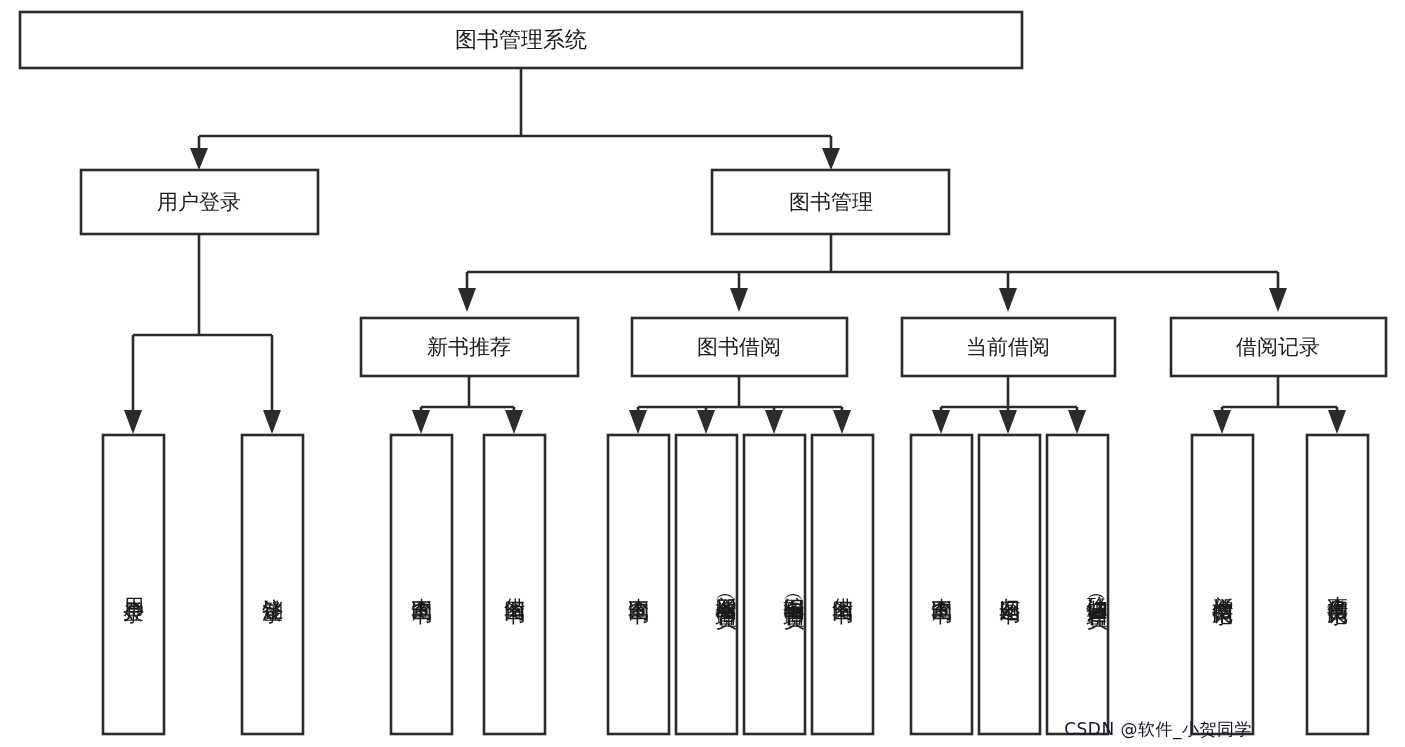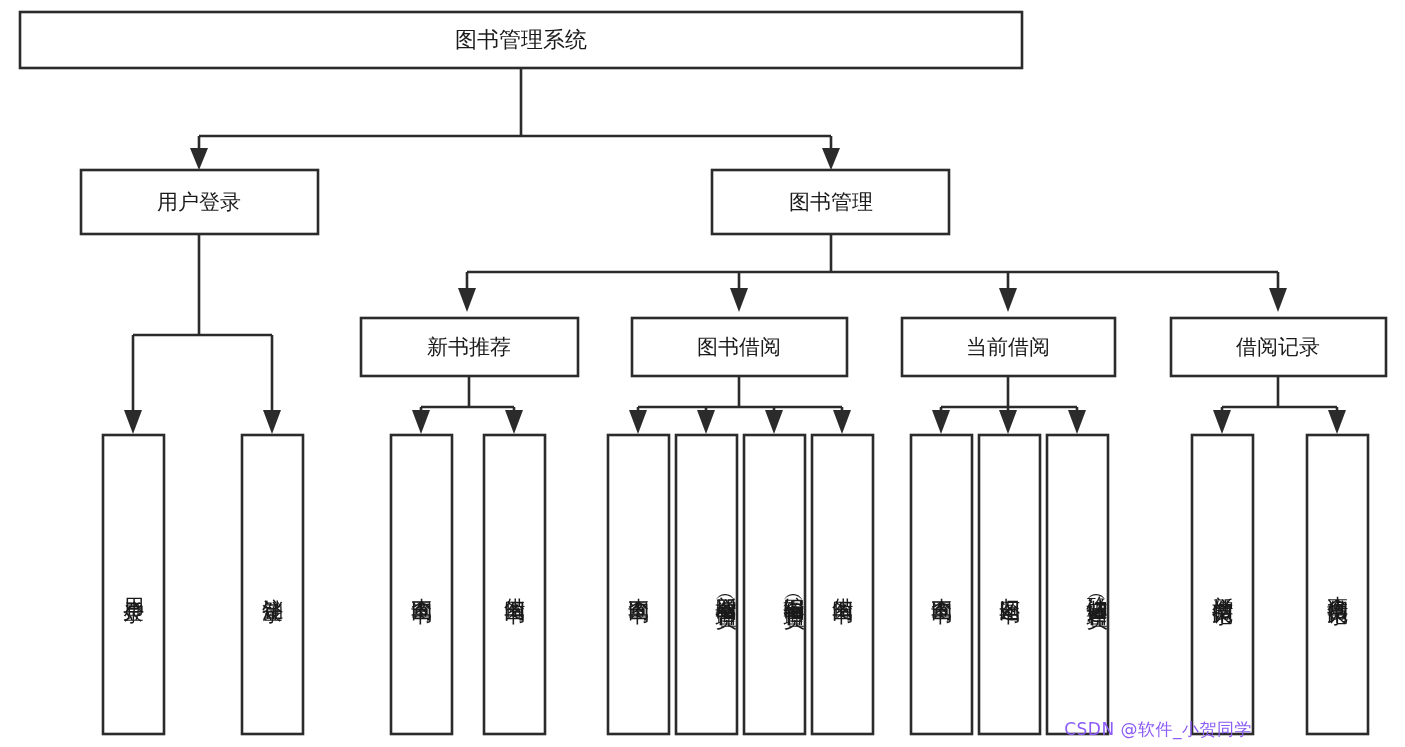--- a/index.html
+++ b/index.html
@@ -74,21 +74,21 @@
     justify-content: center;
     text-align: center;
     pointer-events: none;
   }
   .watermark {
     position: absolute;
     right: 10px;
     bottom: 6px;
     font-family: "DejaVu Sans", "Liberation Sans", sans-serif;
     font-size: 17px;
-    color: #8b5cf6;
+    color: #0f172a;
     letter-spacing: 0.5px;
     white-space: nowrap;
   }
 </style>
 </head>
 <body>
 
 <div id="diagram-root">
 
   <svg class="diagram-canvas" viewBox="0 0 1405 747" xmlns="http://www.w3.org/2000/svg">

